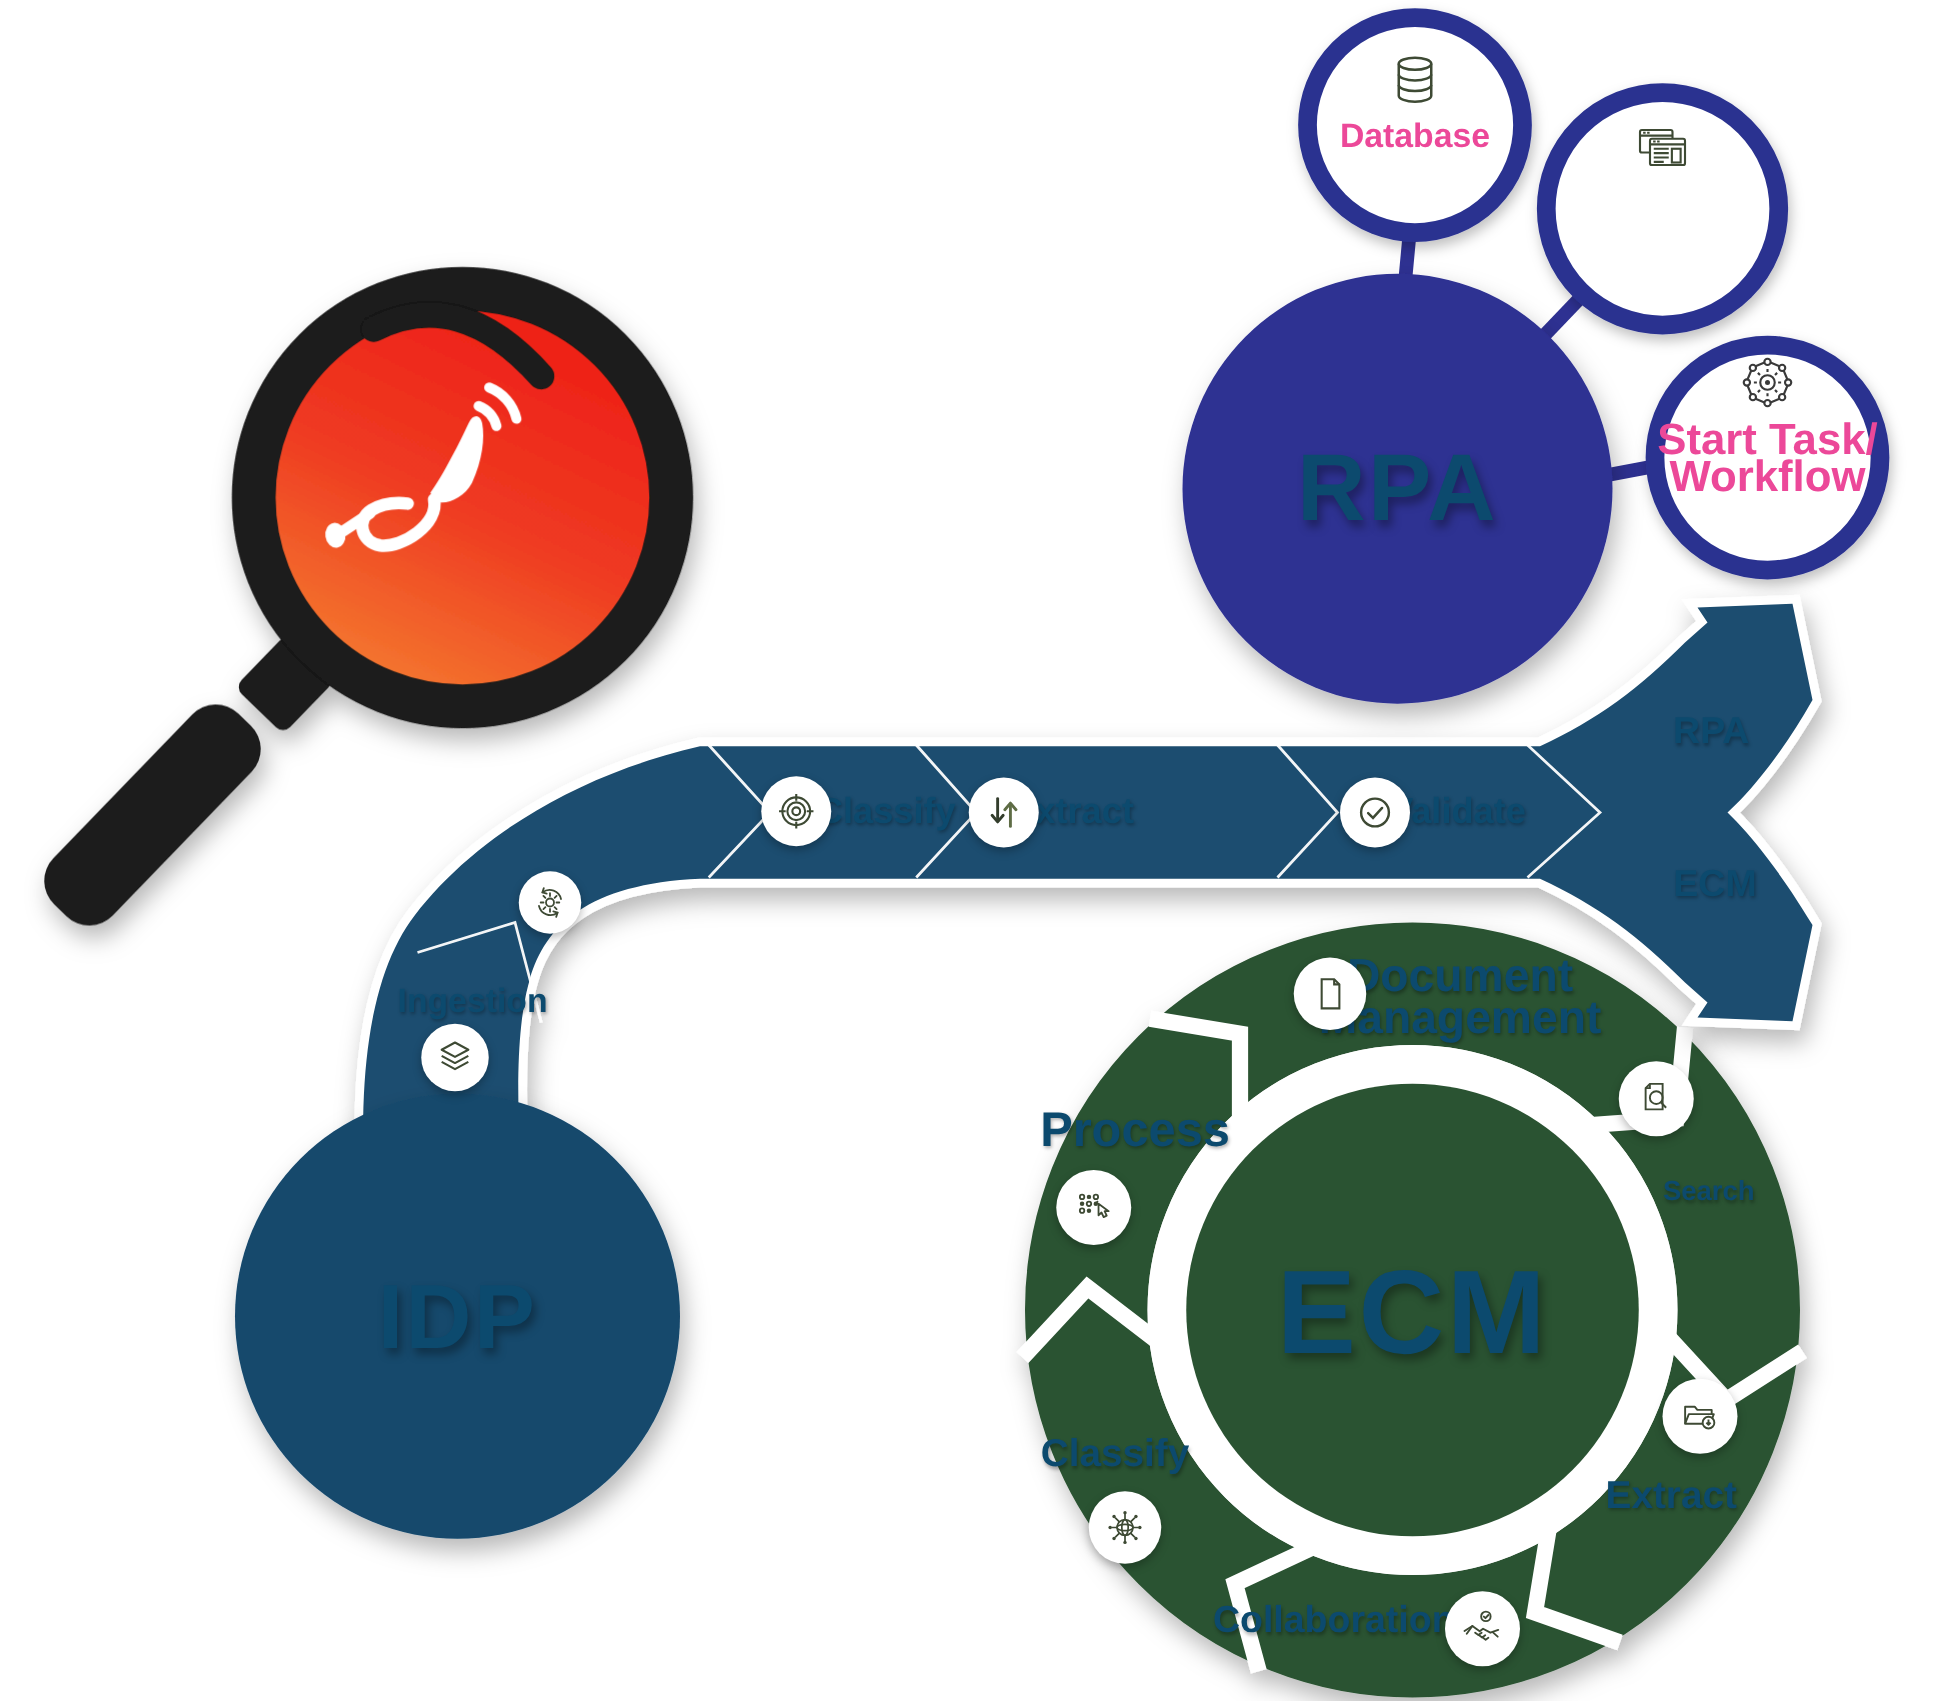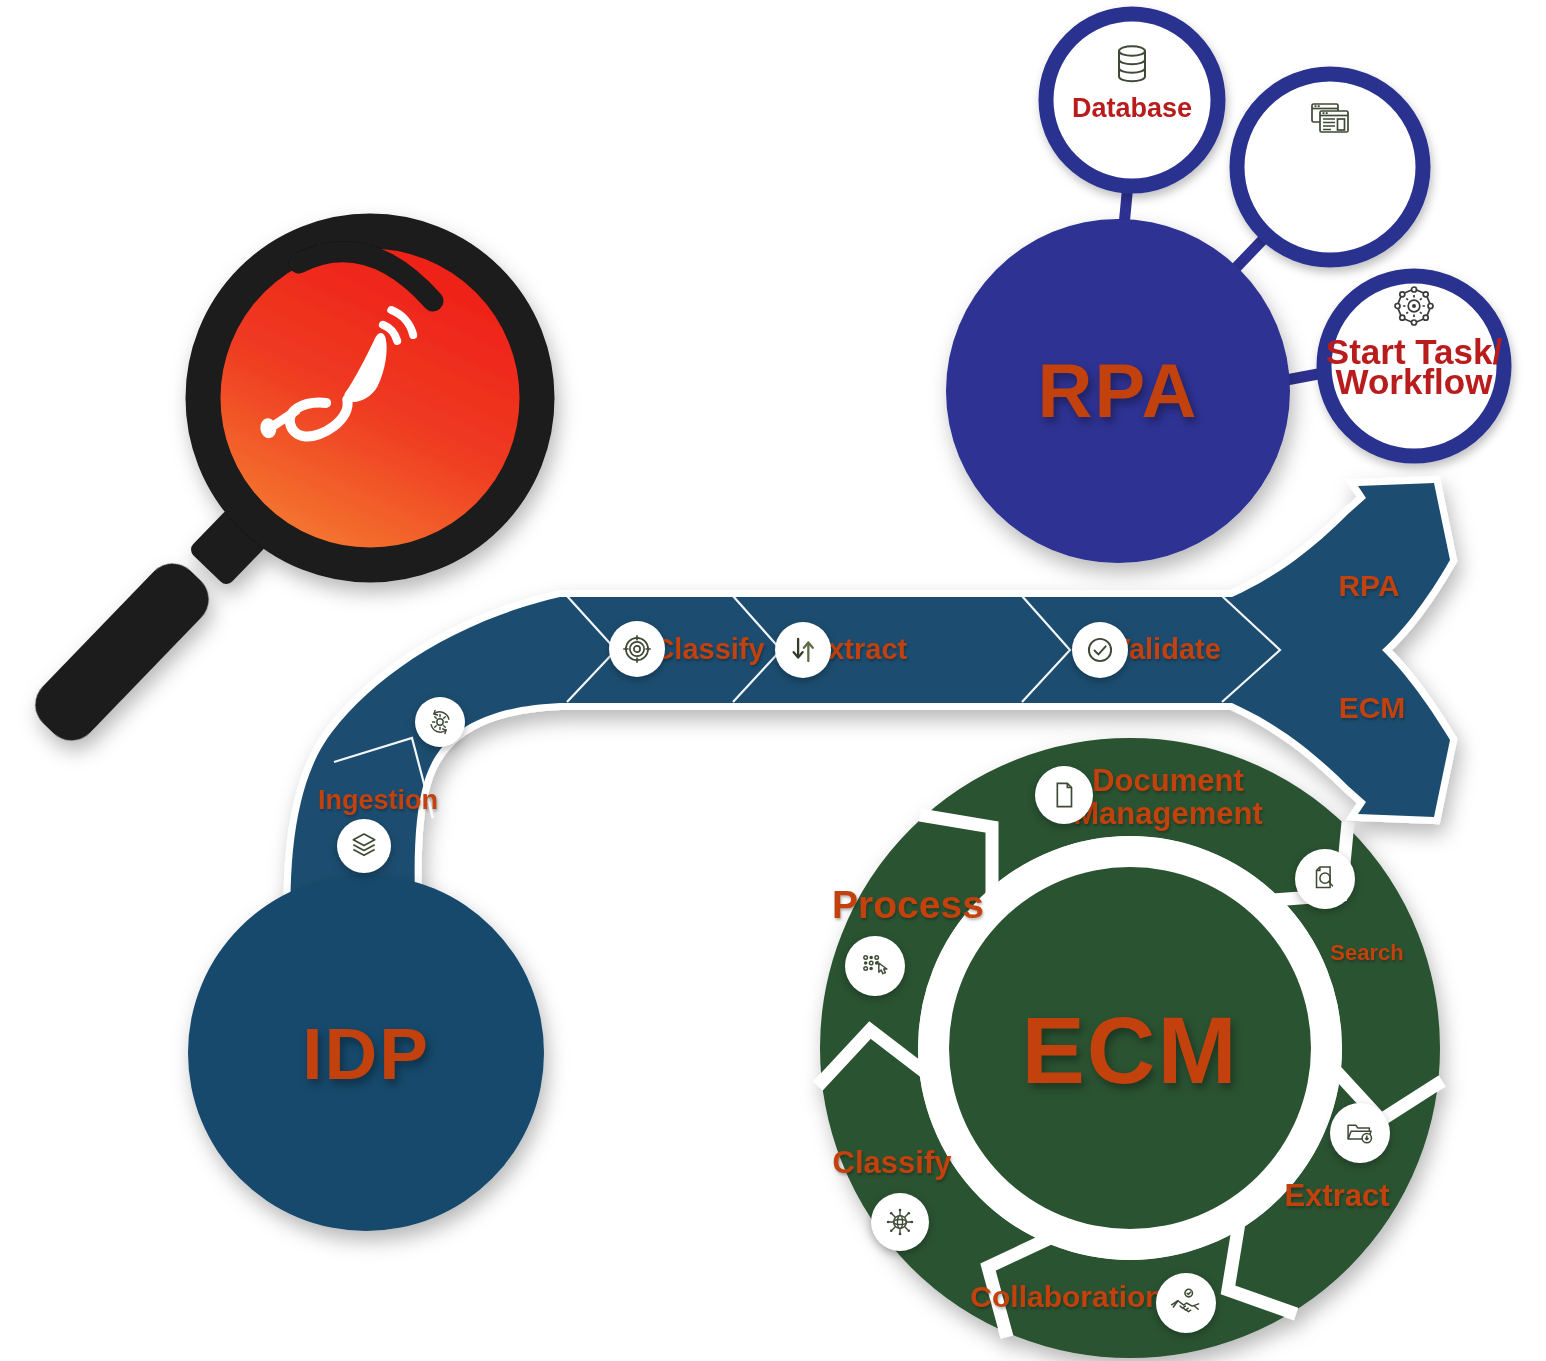--- a/index.html
+++ b/index.html
@@ -1,22 +1,22 @@
 <!DOCTYPE html>
 <html><head>
 <meta charset="utf-8">
 <style>
   html,body{margin:0;padding:0;background:#fff;}
   .stage{position:relative;width:1546px;height:1361px;background:#fff;overflow:hidden;
          font-family:"Liberation Sans",sans-serif;}
   .stage svg.base{position:absolute;left:0;top:0;}
-  .lbl{position:absolute;transform:translate(-50%,-50%);color:#c2410c;font-weight:bold;
+  .lbl{position:absolute;transform:translate(-50%,-50%);color:#0c4a6e;font-weight:bold;
        text-align:center;white-space:nowrap;line-height:1.15;
        text-shadow:1px 2px 3px rgba(0,0,0,0.30);}
-  .lbl.navy{color:#b91c1c;text-shadow:none;}
+  .lbl.navy{color:#ec4899;text-shadow:none;}
   .lbl.big{letter-spacing:2px;text-shadow:3px 5px 8px rgba(0,0,0,0.35);}
   .badge{position:absolute;transform:translate(-50%,-50%);background:#fff;border-radius:50%;
          display:flex;align-items:center;justify-content:center;
          box-shadow:0 3px 8px rgba(0,0,0,0.28);}
   .flat{position:absolute;transform:translate(-50%,-50%);display:flex;align-items:center;justify-content:center;}
 </style>
 </head>
 <body>
 
 <div class="stage">
@@ -113,21 +113,21 @@
 <div class="lbl" style="left:1166px;top:650px;font-size:29px;">Validate</div>
 <div class="lbl" style="left:1369px;top:586px;font-size:30px;">RPA</div>
 <div class="lbl" style="left:1372px;top:708px;font-size:30px;">ECM</div>
 
 <div class="lbl navy" style="left:1132px;top:109px;font-size:27px;">Database</div>
 <div class="lbl navy" style="left:1414px;top:367px;font-size:35px;line-height:30px;">
   <div>Start Task/</div>
   <div>Workflow</div>
 </div>
 
-<div class="lbl" style="left:1168px;top:797px;font-size:31px;line-height:33px;text-align:center;">
+<div class="lbl" style="left:1168px;top:797px;font-size:37px;line-height:33px;text-align:center;">
   <div>Document</div>
   <div>Management</div>
 </div>
 <div class="lbl" style="left:1367px;top:953px;font-size:22px;">Search</div>
 <div class="lbl" style="left:1337px;top:1196px;font-size:31px;">Extract</div>
 <div class="lbl" style="left:1067px;top:1297px;font-size:30px;">Collaboration</div>
 <div class="lbl" style="left:892px;top:1163px;font-size:31px;">Classify</div>
 <div class="lbl" style="left:908px;top:905px;font-size:39px;">Process</div>
 
 <div class="badge" style="left:364px;top:846px;width:54px;height:54px;">

